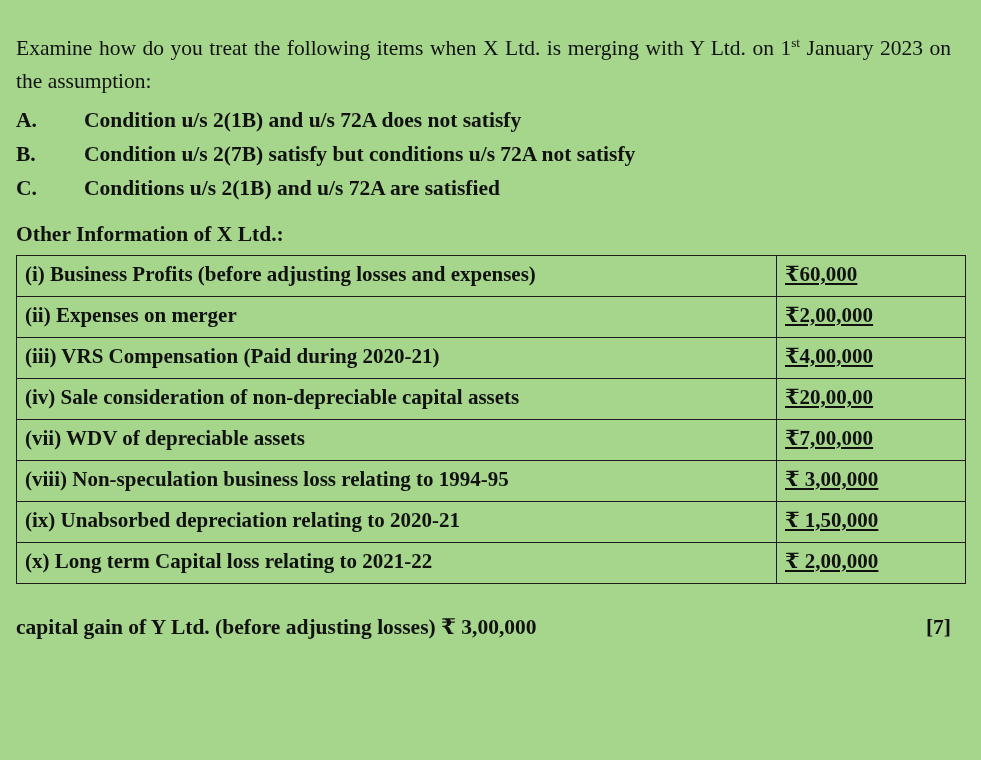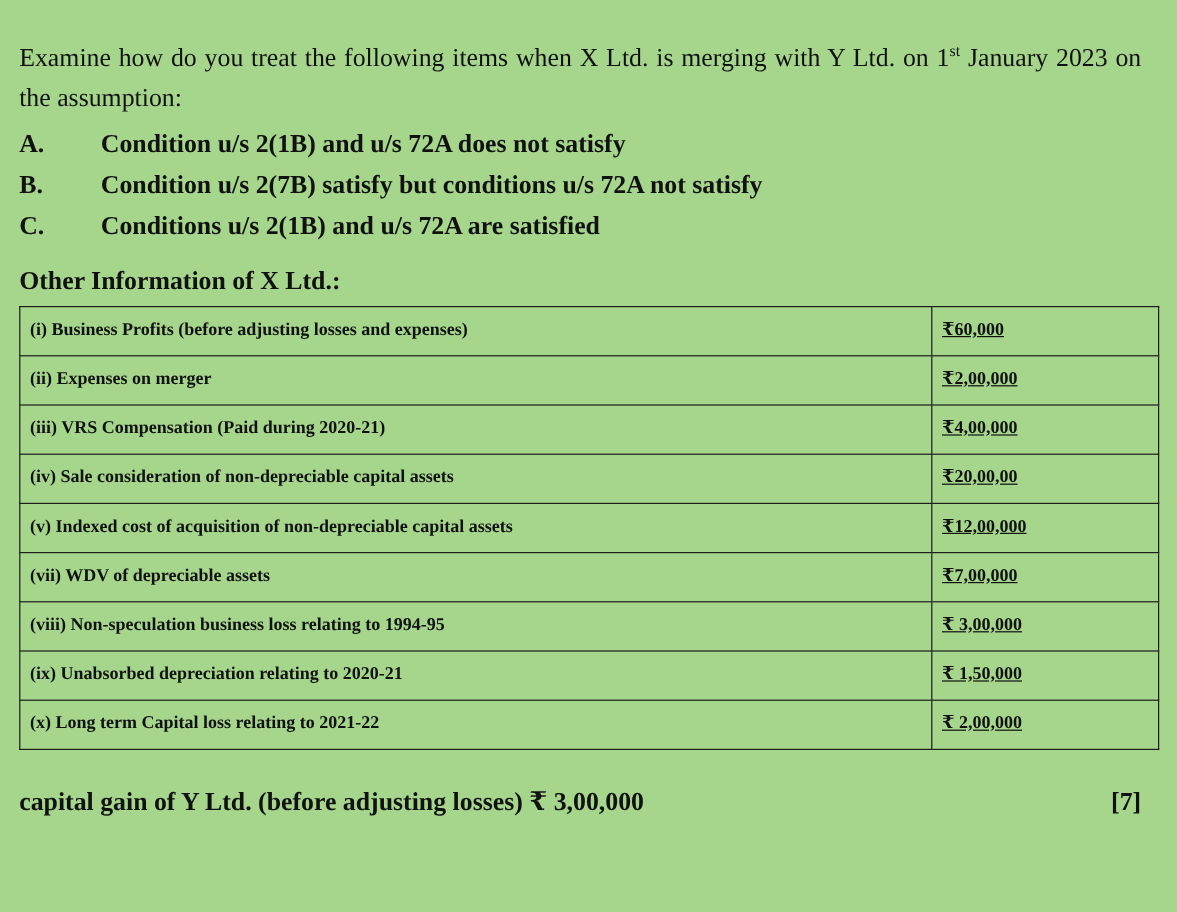--- a/index.html
+++ b/index.html
@@ -55,21 +55,21 @@
     margin: 16px 0 8px 0;
   }
   table.info {
     border-collapse: collapse;
     width: 950px;
     table-layout: fixed;
     margin: 0;
   }
   table.info td {
     border: 1px solid #1c1c1c;
-    font-size: 15px;
+    font-size: 21px;
     font-weight: bold;
     height: 34px;
     padding: 2px 8px 4px 8px;
     line-height: 1.2;
   }
   td.label {
     text-align: left;
   }
   td.amount {
     width: 172px;
@@ -132,24 +132,20 @@
       </tr>
       <tr>
         <td class="label">(iii) VRS Compensation (Paid during 2020-21)</td>
         <td class="amount">₹4,00,000</td>
       </tr>
       <tr>
         <td class="label">(iv) Sale consideration of non-depreciable capital assets</td>
         <td class="amount">₹20,00,00</td>
       </tr>
       <tr>
-        <td class="label">(v) Indexed cost of acquisition of non-depreciable capital assets</td>
-        <td class="amount">₹12,00,000</td>
-      </tr>
-      <tr>
         <td class="label">(vii) WDV of depreciable assets</td>
         <td class="amount">₹7,00,000</td>
       </tr>
       <tr>
         <td class="label">(viii) Non-speculation business loss relating to 1994-95</td>
         <td class="amount">₹ 3,00,000</td>
       </tr>
       <tr>
         <td class="label">(ix) Unabsorbed depreciation relating to 2020-21</td>
         <td class="amount">₹ 1,50,000</td>

